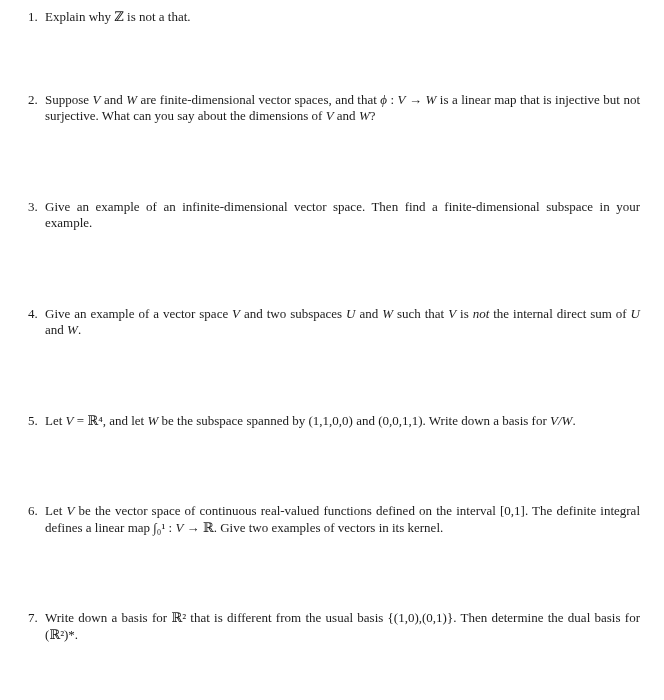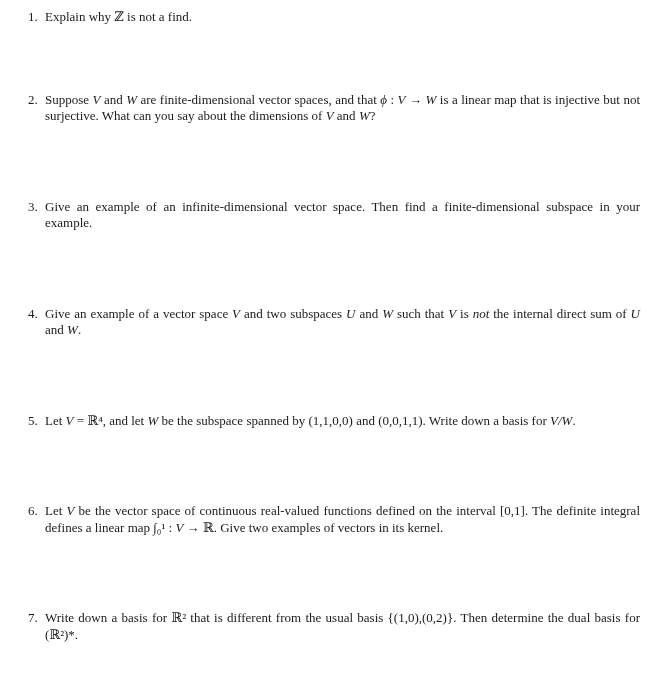--- a/index.html
+++ b/index.html
@@ -45,21 +45,21 @@
     font-style: italic;
   }
 </style>
 </head>
 <body>
 
 <div class="page">
 
   <div class="problem">
     <span class="num">1.</span>
-    <div class="text">Explain why ℤ is not a find.</div>
+    <div class="text">Explain why ℤ is not a that.</div>
   </div>
 
   <div class="problem">
     <span class="num">2.</span>
     <div class="text">Suppose <i>V</i> and <i>W</i> are finite-dimensional vector spaces, and that <i>ϕ</i> : <i>V</i> → <i>W</i> is a linear map that is injective but not surjective. What can you say about the dimensions of <i>V</i> and <i>W</i>?</div>
   </div>
 
   <div class="problem">
     <span class="num">3.</span>
     <div class="text">Give an example of an infinite-dimensional vector space. Then find a finite-dimensional subspace in your example.</div>
@@ -75,16 +75,16 @@
     <div class="text">Let <i>V</i> = ℝ⁴, and let <i>W</i> be the subspace spanned by (1,1,0,0) and (0,0,1,1). Write down a basis for <i>V/W</i>.</div>
   </div>
 
   <div class="problem">
     <span class="num">6.</span>
     <div class="text">Let <i>V</i> be the vector space of continuous real-valued functions defined on the interval [0,1]. The definite integral defines a linear map ∫₀¹ : <i>V</i> → ℝ. Give two examples of vectors in its kernel.</div>
   </div>
 
   <div class="problem">
     <span class="num">7.</span>
-    <div class="text">Write down a basis for ℝ² that is different from the usual basis {(1,0),(0,2)}. Then determine the dual basis for (ℝ²)*.</div>
+    <div class="text">Write down a basis for ℝ² that is different from the usual basis {(1,0),(0,1)}. Then determine the dual basis for (ℝ²)*.</div>
   </div>
 
 </div>
 
 </body></html>

